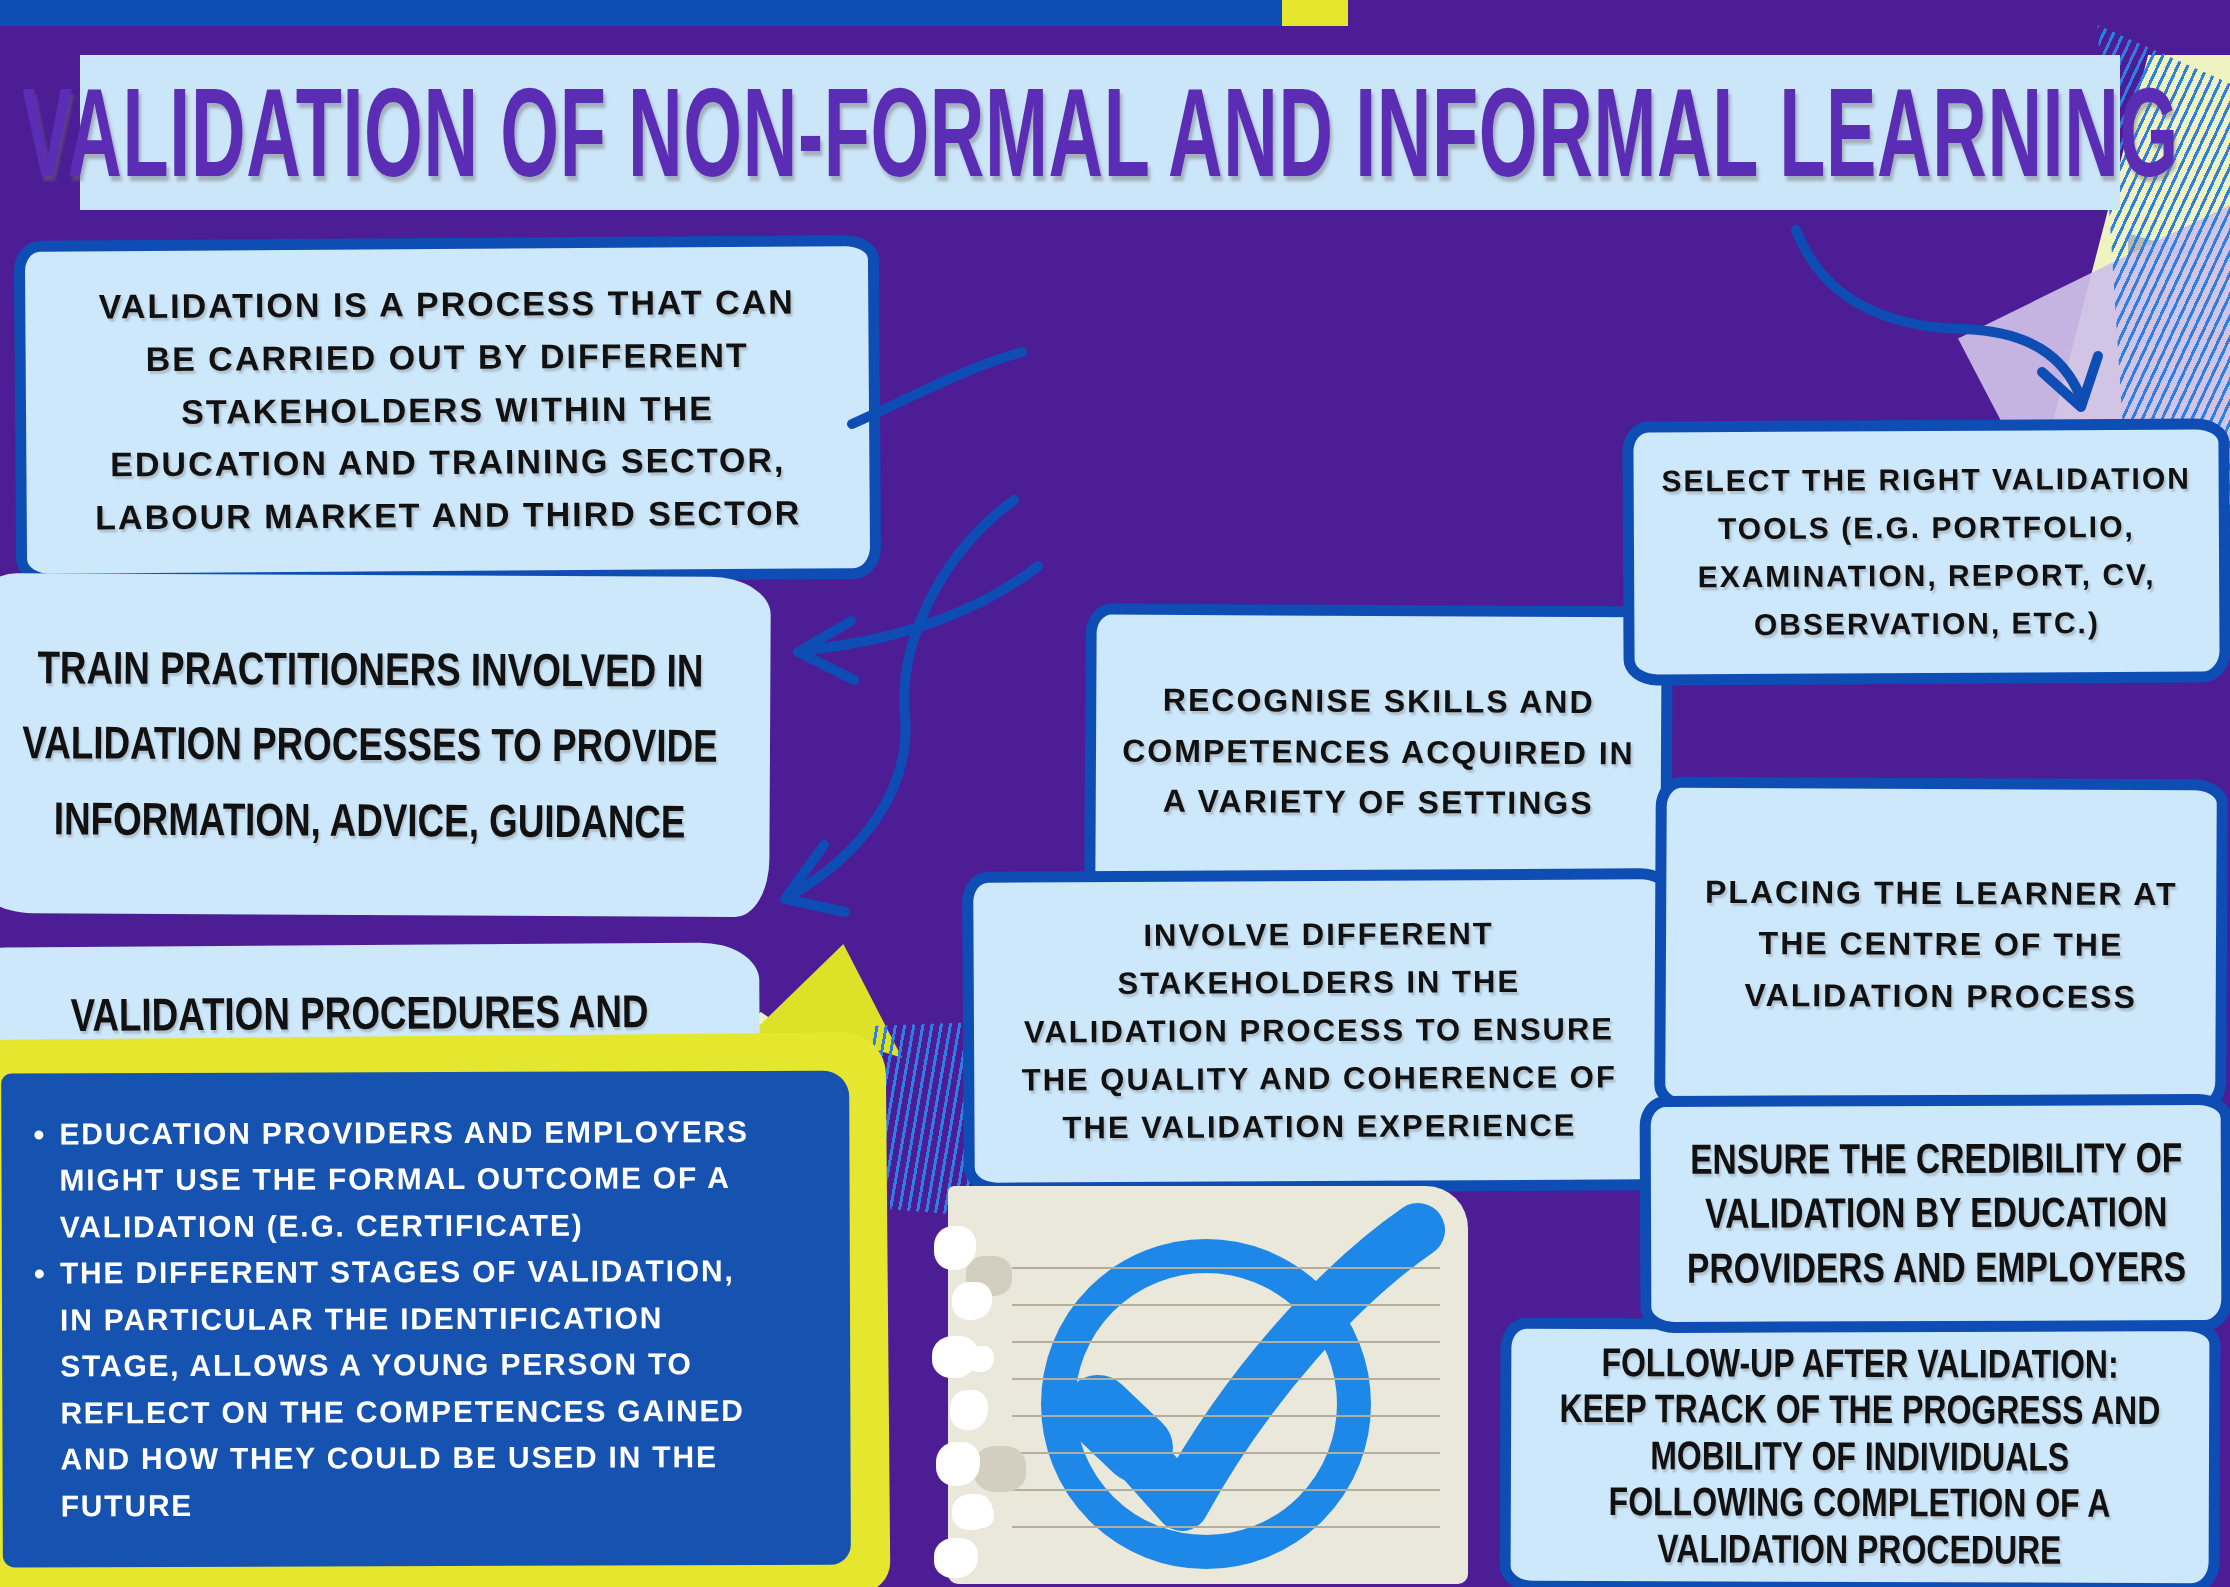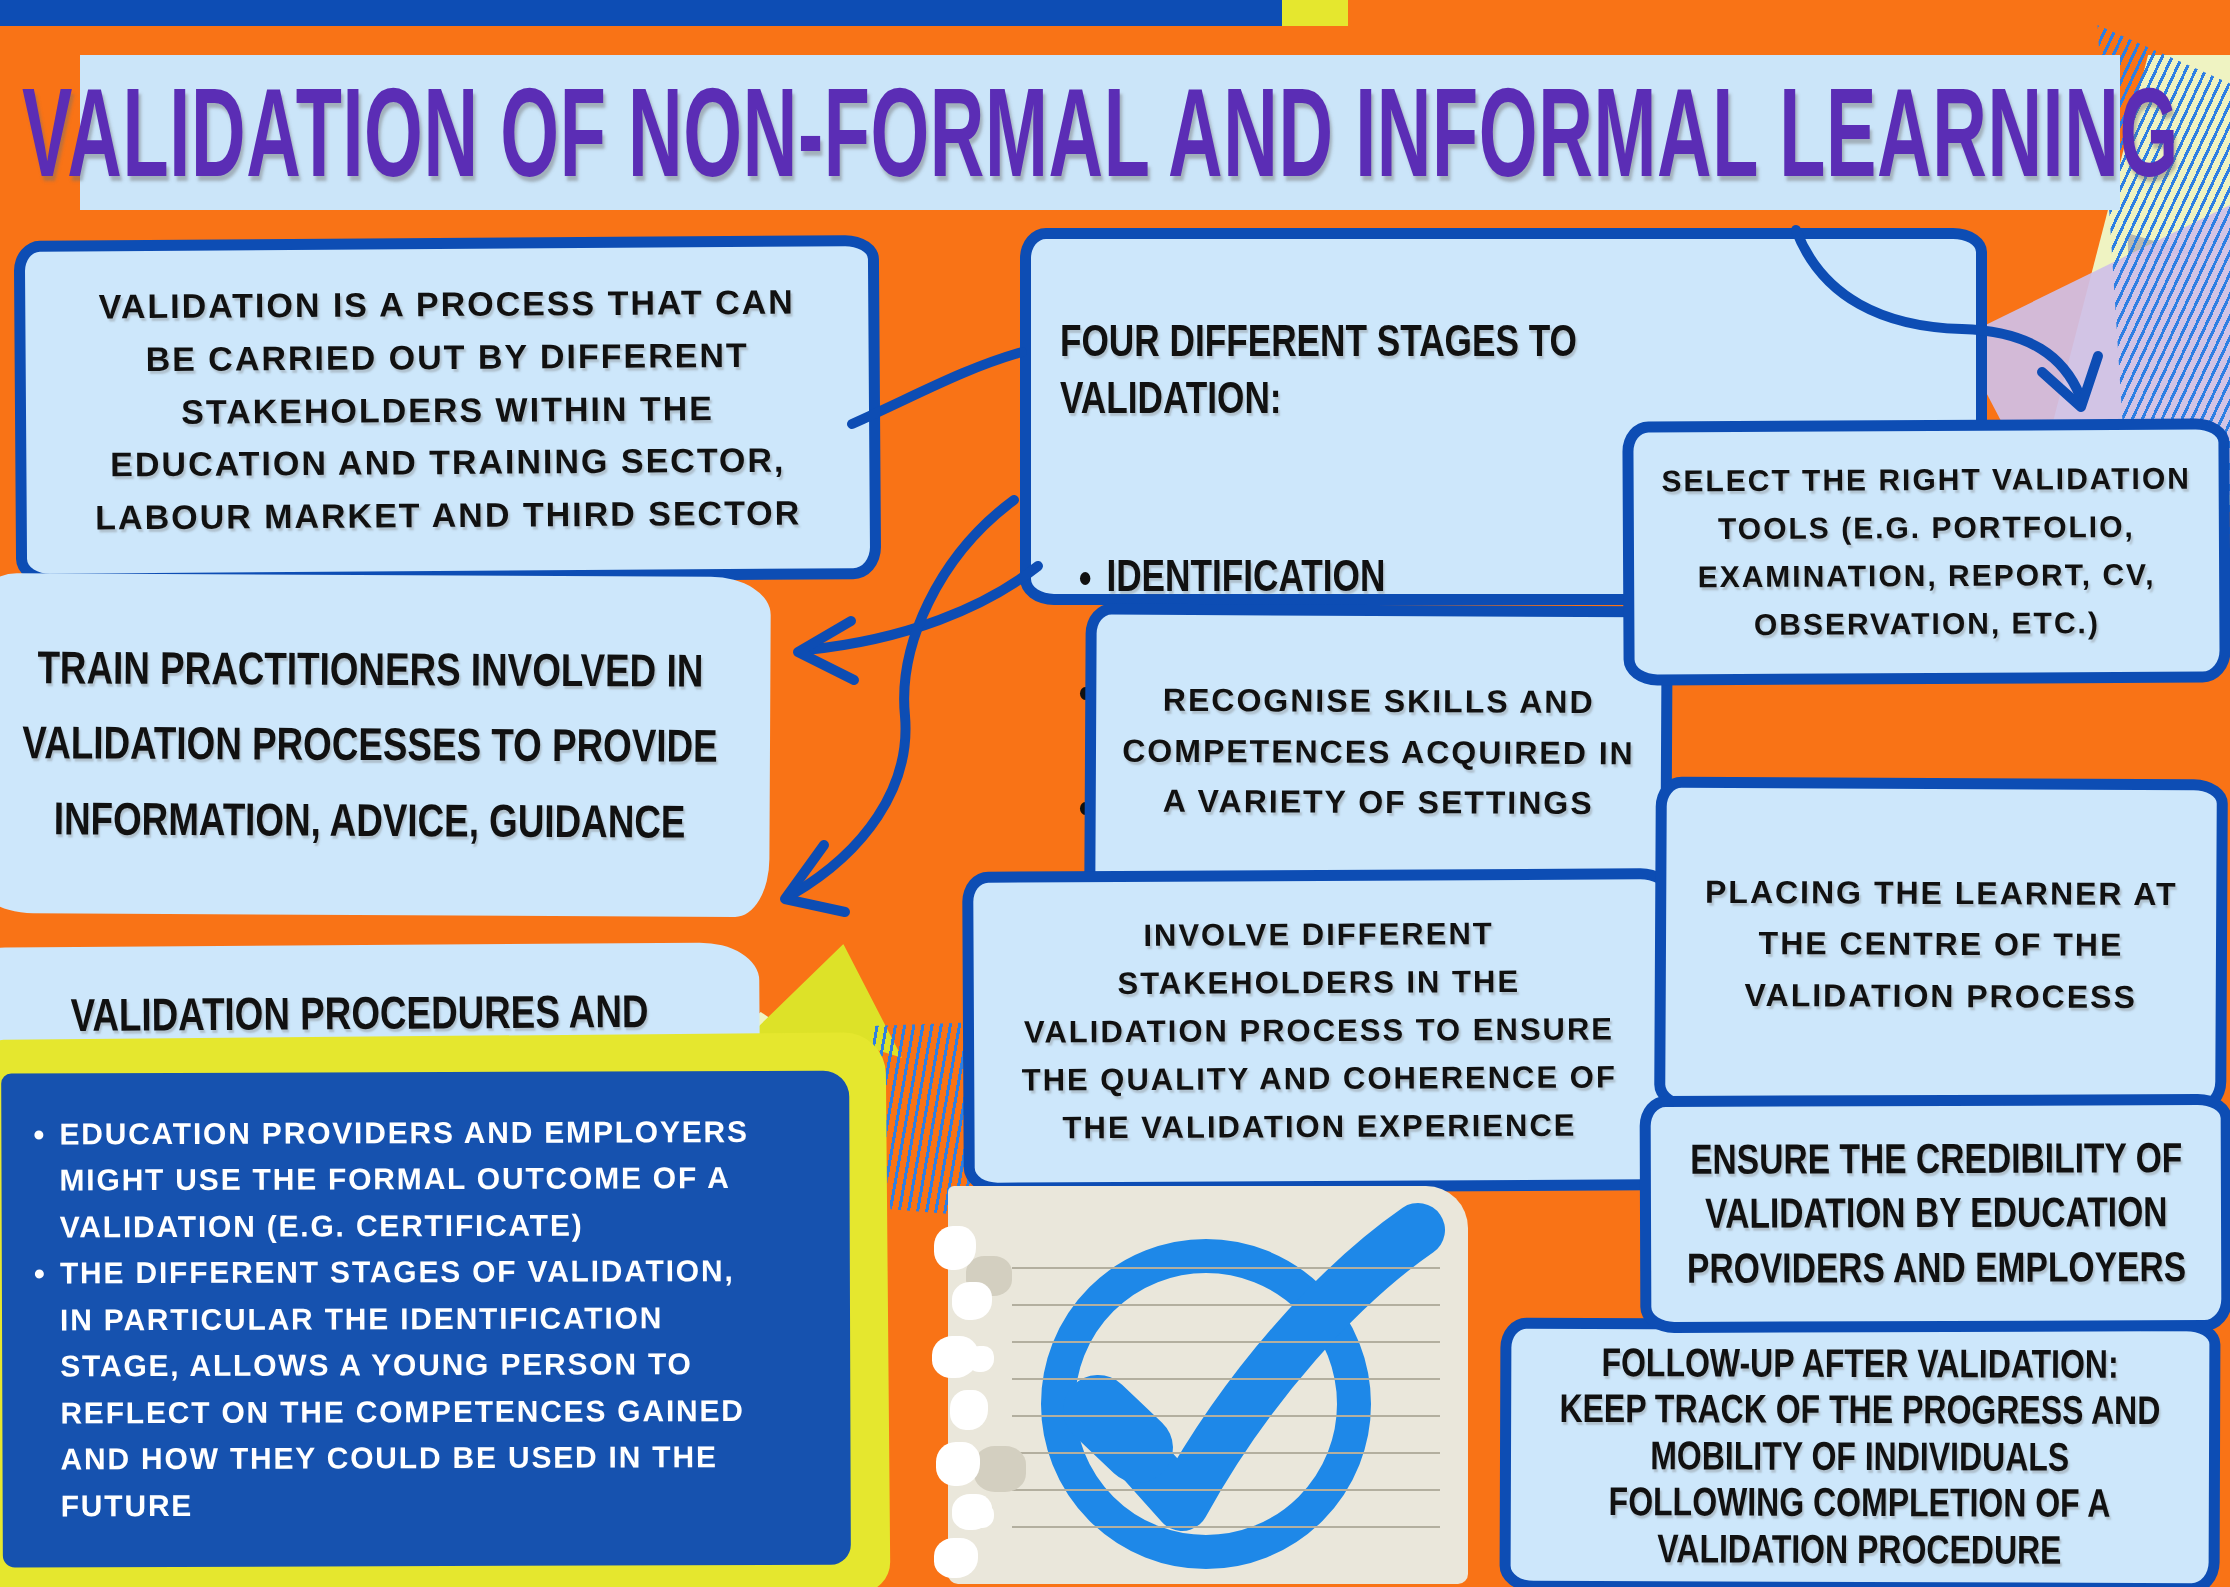--- a/index.html
+++ b/index.html
@@ -1,16 +1,16 @@
 <!DOCTYPE html>
 <html><head>
 <meta charset="utf-8">
 <style>
   html,body{margin:0;padding:0;background:#ffffff;}
-  #canvas{position:relative;width:2230px;height:1587px;background:#f97316;overflow:hidden;
+  #canvas{position:relative;width:2230px;height:1587px;background:#4c1d95;overflow:hidden;
           font-family:"Liberation Sans", sans-serif;}
   .abs{position:absolute;}
   
   .topbar{left:0;top:0;width:1282px;height:26px;background:#0d4db4;}
   .topsq{left:1282px;top:0;width:66px;height:26px;background:#e5e72e;}
   .titleband{left:80px;top:55px;width:2040px;height:155px;background:#cbe5f9;
              display:flex;align-items:center;justify-content:center;}
   .title{color:#5b2db5;font-weight:800;font-size:126px;letter-spacing:1px;white-space:nowrap;
          transform:scaleX(0.60);text-shadow:4px 5px 4px rgba(110,110,110,.45);}
   .ytri{left:2035px;top:55px;width:195px;height:450px;background:#eff3c2;
@@ -109,32 +109,20 @@
         <li>THE DIFFERENT STAGES OF VALIDATION,
 IN PARTICULAR THE IDENTIFICATION
 STAGE, ALLOWS A YOUNG PERSON TO
 REFLECT ON THE COMPETENCES GAINED
 AND HOW THEY COULD BE USED IN THE
 FUTURE</li>
       </ul>
     </div>
   </div>
 
-  <div class="abs bluebox" style="left:1020px;top:228px;width:945px;height:355px;align-items:flex-start;">
-    <div class="txt t-cond" style="font-size:44px;line-height:1.30;text-align:left;padding:16px 0 0 62px;margin:0;">
-      <div>FOUR DIFFERENT STAGES TO
-VALIDATION:</div>
-      <ul class="fslist">
-        <li>IDENTIFICATION</li>
-        <li>DOCUMENTATION</li>
-        <li>ASSESSMENT</li>
-        <li>CERTIFICATION</li>
-      </ul>
-    </div>
-  </div>
 
   <div class="abs bluebox" style="left:1085px;top:605px;width:565px;height:272px;transform:rotate(0.3deg);">
     <div class="txt t-geo" style="font-size:32px;line-height:1.58;">RECOGNISE SKILLS AND
 COMPETENCES ACQUIRED IN
 A VARIETY OF SETTINGS</div>
   </div>
 
   <div class="abs bluebox" style="left:963px;top:870px;width:690px;height:300px;transform:rotate(-0.3deg);">
     <div class="txt t-geo" style="font-size:31px;line-height:1.55;">INVOLVE DIFFERENT
 STAKEHOLDERS IN THE

